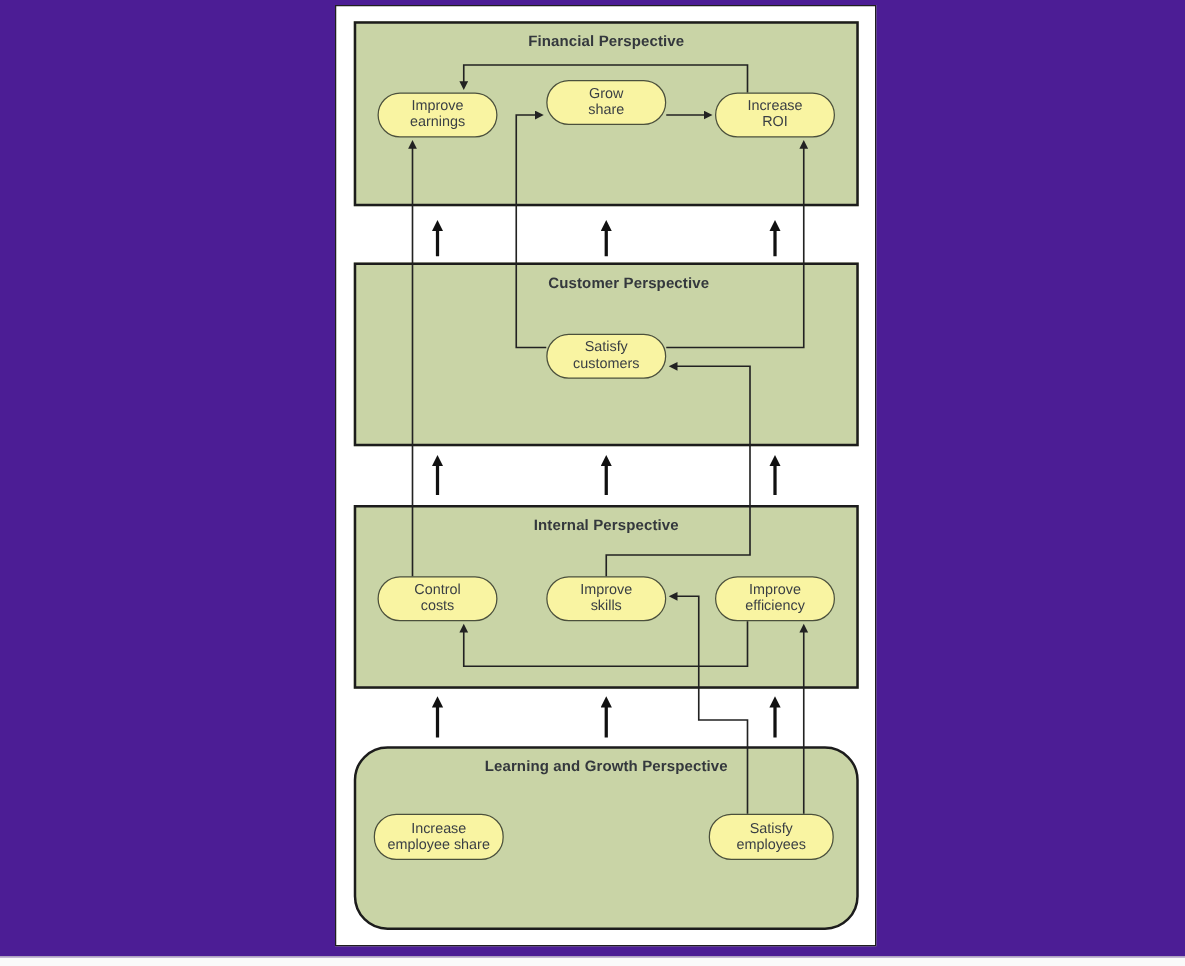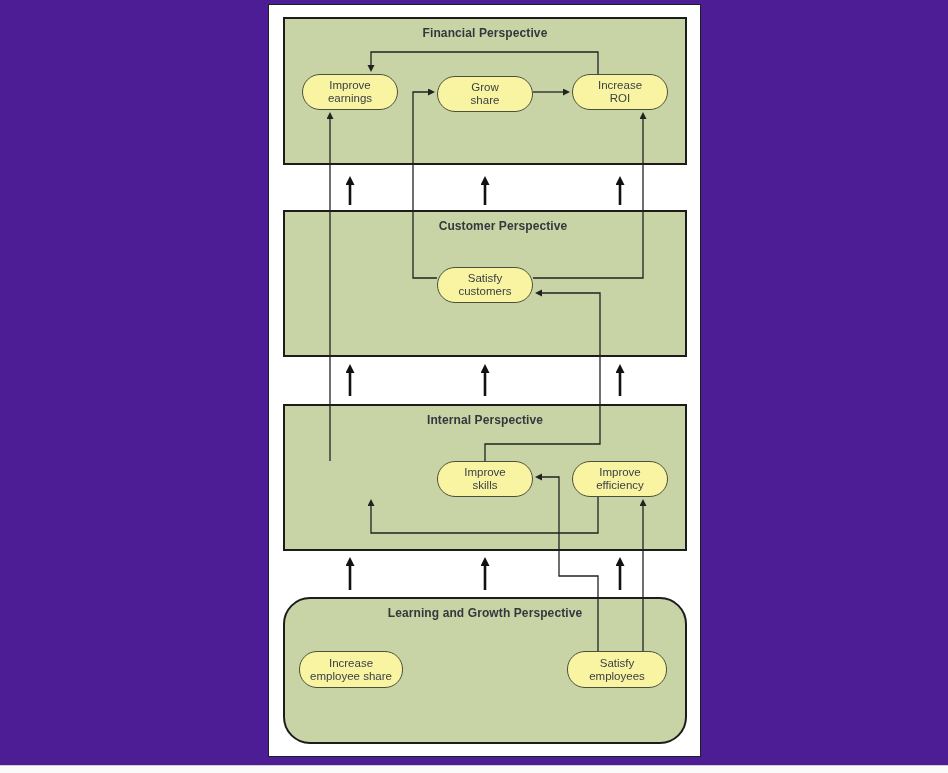--- a/index.html
+++ b/index.html
@@ -91,34 +91,38 @@
     <div class="band-title">Internal Perspective</div>
   </div>
   <div class="band" style="top:597px;border-radius:27px;">
     <div class="band-title">Learning and Growth Perspective</div>
   </div>
 
   <div class="node" style="left:302px;top:74px;">
     <span>Improve</span>
     <span>earnings</span>
   </div>
-  <div class="node" style="left:437px;top:76px;">
+  <div class="node" style="left:437px;top:64px;">
     <span>Grow</span>
     <span>share</span>
   </div>
   <div class="node" style="left:572px;top:74px;">
     <span>Increase</span>
     <span>ROI</span>
   </div>
 
   <div class="node" style="left:437px;top:267px;">
     <span>Satisfy</span>
     <span>customers</span>
   </div>
 
+  <div class="node" style="left:302px;top:461px;">
+    <span>Control</span>
+    <span>costs</span>
+  </div>
   <div class="node" style="left:437px;top:461px;">
     <span>Improve</span>
     <span>skills</span>
   </div>
   <div class="node" style="left:572px;top:461px;">
     <span>Improve</span>
     <span>efficiency</span>
   </div>
 
   <div class="node" style="left:299px;top:651px;width:104px;height:37px;">

